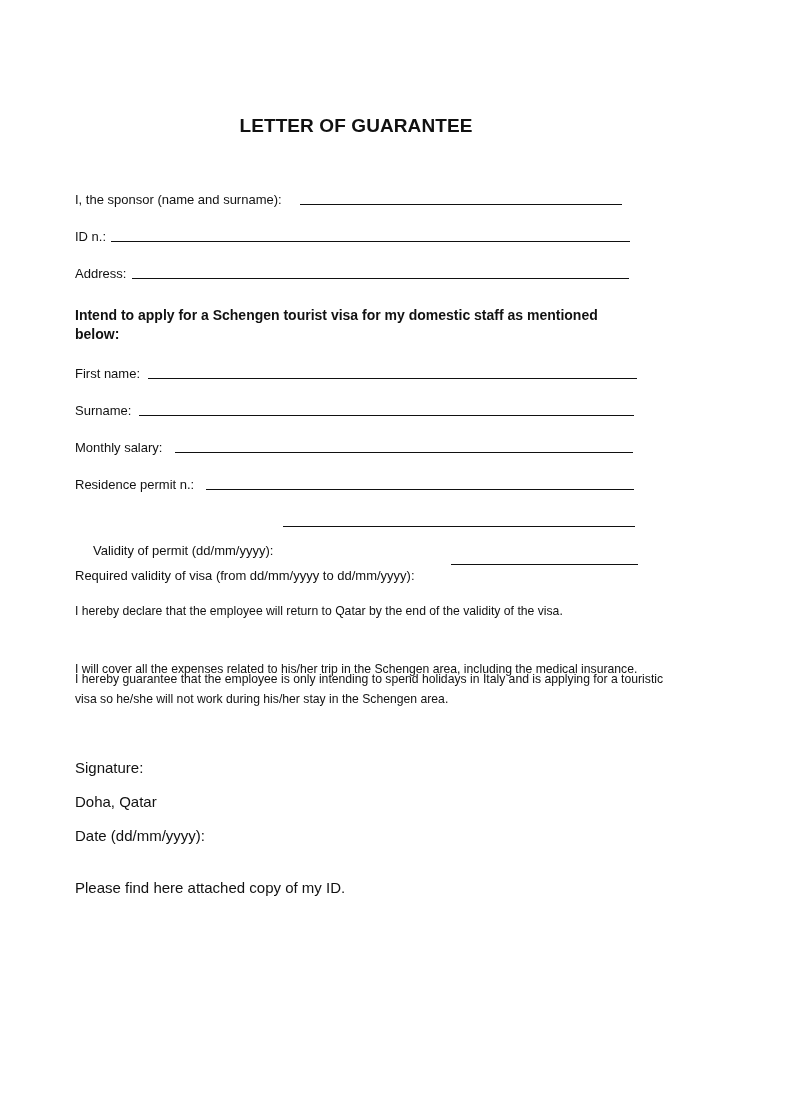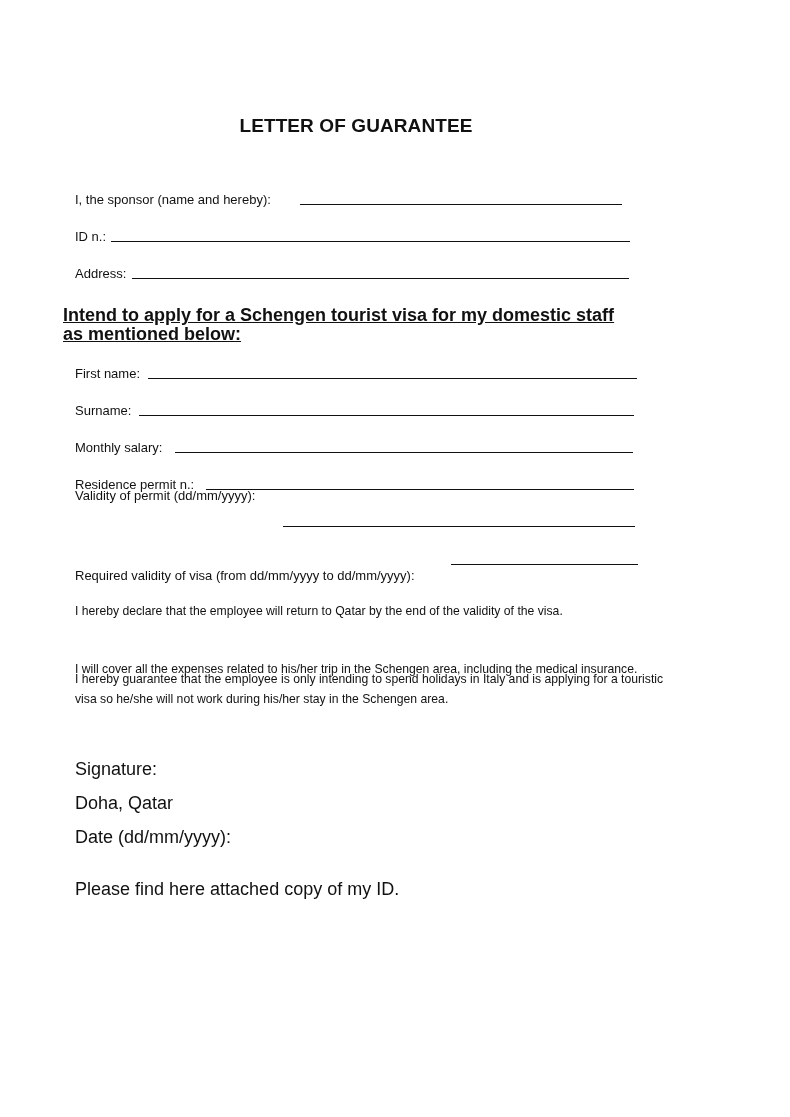--- a/index.html
+++ b/index.html
@@ -4,31 +4,31 @@
 <style>
   html, body { margin: 0; padding: 0; background: #ffffff; }
   body {
     width: 790px; height: 1117px; position: relative; overflow: hidden;
     font-family: "Liberation Sans", sans-serif; color: #111;
   }
   .abs { position: absolute; white-space: nowrap; }
   .title { left: 0; width: 712px; top: 115px; text-align: center; font-weight: bold; font-size: 19px; letter-spacing: 0.1px; }
   .field-label { font-size: 13px; left: 75px; }
   .line { position: absolute; height: 0; border-bottom: 1.6px solid #111; }
-  .intro { left: 63px; top: 306px; font-weight: bold; font-size: 18px; line-height: 19px; white-space: normal; width: 560px; text-decoration: underline; }
+  .intro { left: 75px; top: 306px; font-weight: bold; font-size: 14px; line-height: 19px; white-space: normal; width: 560px; }
   .para { left: 75px; font-size: 12.2px; line-height: 20px; white-space: normal; width: 640px; }
-  .small { left: 75px; font-size: 18px; }
+  .small { left: 75px; font-size: 15px; }
 </style>
 </head>
 <body>
 
 <div>
   <div class="abs title">LETTER OF GUARANTEE</div>
 
-  <div class="abs field-label" style="top:192px;">I, the sponsor (name and hereby):</div>
+  <div class="abs field-label" style="top:192px;">I, the sponsor (name and surname):</div>
   <div class="line" style="left:300px; width:322px; top:204px;"></div>
 
   <div class="abs field-label" style="top:229px;">ID n.:</div>
   <div class="line" style="left:111px; width:519px; top:241px;"></div>
 
   <div class="abs field-label" style="top:266px;">Address:</div>
   <div class="line" style="left:132px; width:497px; top:278px;"></div>
 
   <div class="abs intro">Intend to apply for a Schengen tourist visa for my domestic staff as mentioned below:</div>
 
@@ -37,21 +37,21 @@
 
   <div class="abs field-label" style="top:403px;text-align:right;">Surname:</div>
   <div class="line" style="left:139px; width:495px; top:415px;"></div>
 
   <div class="abs field-label" style="top:440px;">Monthly salary:</div>
   <div class="line" style="left:175px; width:458px; top:452px;"></div>
 
   <div class="abs field-label" style="top:477px;">Residence permit n.:</div>
   <div class="line" style="left:206px; width:428px; top:489px;"></div>
 
-  <div class="abs field-label" style="top:488px;">Validity of permit (dd/mm/yyyy):</div>
+  <div class="abs field-label" style="top:543px;margin-left:18px;">Validity of permit (dd/mm/yyyy):</div>
   <div class="line" style="left:283px; width:352px; top:526px;"></div>
 
   <div class="abs field-label" style="top:552px;margin-top:16px;">Required validity of visa (from dd/mm/yyyy to dd/mm/yyyy):</div>
   <div class="line" style="left:451px; width:187px; top:564px;"></div>
 
   <div class="abs para" style="top:601px;">I hereby declare that the employee will return to Qatar by the end of the validity of the visa.</div>
   <div class="abs para" style="top:635px;margin-top:24px;">I will cover all the expenses related to his/her trip in the Schengen area, including the medical insurance.</div>
   <div class="abs para" style="top:669px; width:610px;">I hereby guarantee that the employee is only intending to spend holidays in Italy and is applying for a touristic visa so he/she will not work during his/her stay in the Schengen area.</div>
 
   <div class="abs small" style="top:759px;">Signature:</div>

